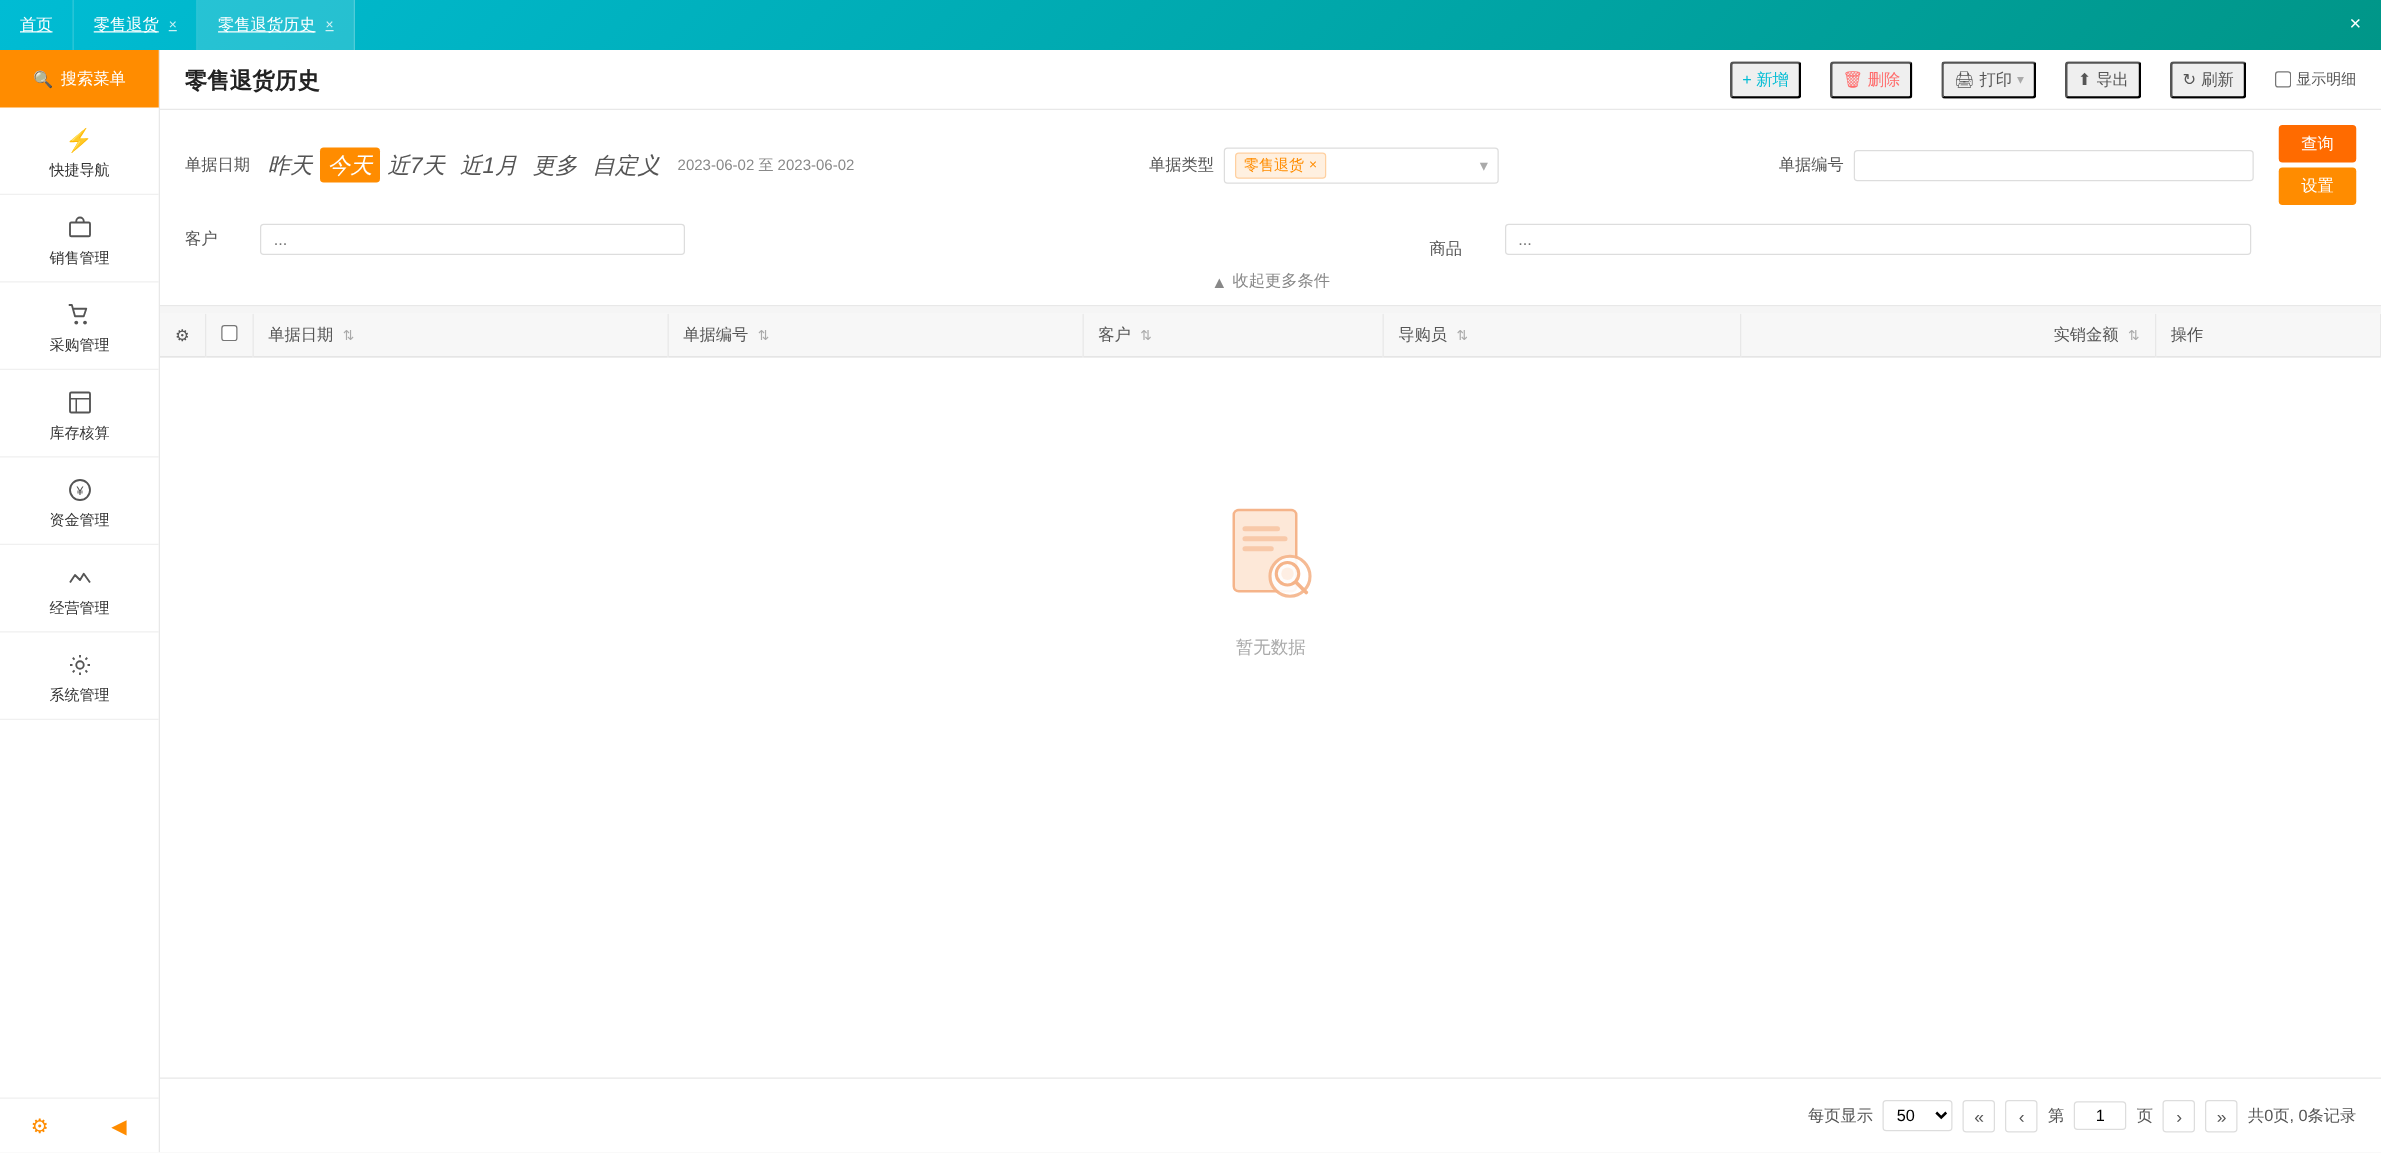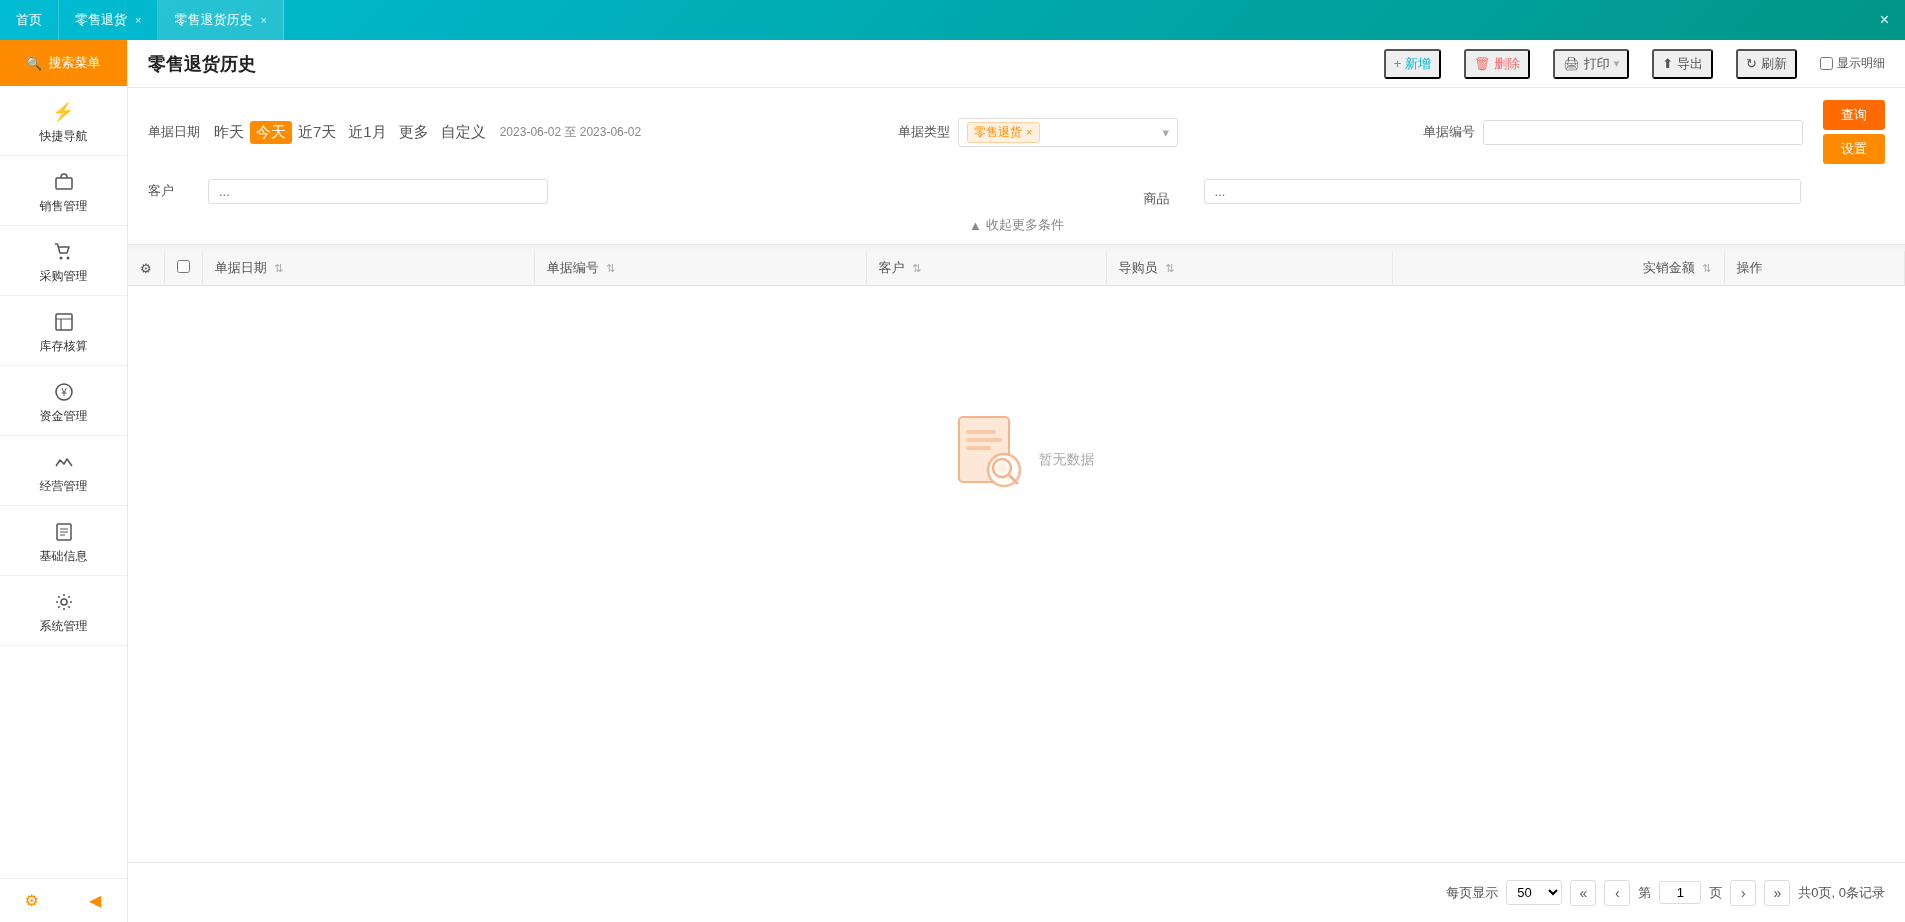--- a/index.html
+++ b/index.html
@@ -23,20 +23,21 @@
     .top-tab {
       display: flex;
       align-items: center;
       padding: 16px 16px;
       font-size: 13px;
       color: #fff;
       cursor: pointer;
       border-right: 1px solid rgba(255,255,255,0.2);
       position: relative;
       white-space: nowrap;
+      text-decoration: underline;
     }
     .top-tab.active {
       background: rgba(255,255,255,0.15);
     }
     .top-tab .tab-close {
       margin-left: 8px;
       font-size: 11px;
       opacity: 0.8;
     }
     .top-bar-close {
@@ -198,25 +199,26 @@
       color: #555;
       min-width: 60px;
       flex-shrink: 0;
     }
     .date-filter {
       display: flex;
       align-items: center;
       gap: 0;
     }
     .date-opt {
-      font-size: 15px;
+      font-size: 18px;
       color: #555;
       padding: 2px 6px;
       cursor: pointer;
       border-radius: 3px;
+      font-style: italic;
     }
     .date-opt.active {
       background: #ff8c00;
       color: #fff;
       border-radius: 3px;
     }
     .date-range {
       font-size: 12px;
       color: #888;
       margin-left: 8px;
@@ -304,21 +306,21 @@
     }
     .th-checkbox {
       width: 36px;
       text-align: center;
     }
 
     
     .empty-state {
       flex: 1;
       display: flex;
-      flex-direction: row;
+      flex-direction: column;
       align-items: center;
       justify-content: center;
       color: #aaa;
       font-size: 14px;
       padding: 60px 0;
     }
     .empty-icon {
       width: 100px;
       height: 100px;
       margin-bottom: 16px;
@@ -436,29 +438,20 @@
       </div>
       <span>资金管理</span>
     </div>
     <div class="sidebar-item">
       <div class="icon-wrap">
         <svg width="20" height="20" viewBox="0 0 20 20">
             <path d="M2 14l4-6 4 4 3-5 5 7" fill="none" stroke="#555" stroke-width="1.5" stroke-linejoin="round"></path>
           </svg>
       </div>
       <span>经营管理</span>
-    </div>
-    <div class="sidebar-item">
-      <div class="icon-wrap">
-        <svg width="20" height="20" viewBox="0 0 20 20">
-            <rect x="3" y="2" width="14" height="16" rx="1" fill="none" stroke="#555" stroke-width="1.5"></rect>
-            <path d="M6 7h8M6 10h8M6 13h5" stroke="#555" stroke-width="1.2"></path>
-          </svg>
-      </div>
-      <span>基础信息</span>
     </div>
     <div class="sidebar-item">
       <div class="icon-wrap">
         <svg width="20" height="20" viewBox="0 0 20 20">
             <circle cx="10" cy="10" r="3" fill="none" stroke="#555" stroke-width="1.5"></circle>
             <path d="M10 2v2M10 16v2M2 10h2M16 10h2M4.22 4.22l1.42 1.42M14.36 14.36l1.42 1.42M4.22 15.78l1.42-1.42M14.36 5.64l1.42-1.42" stroke="#555" stroke-width="1.5"></path>
           </svg>
       </div>
       <span>系统管理</span>
     </div>

